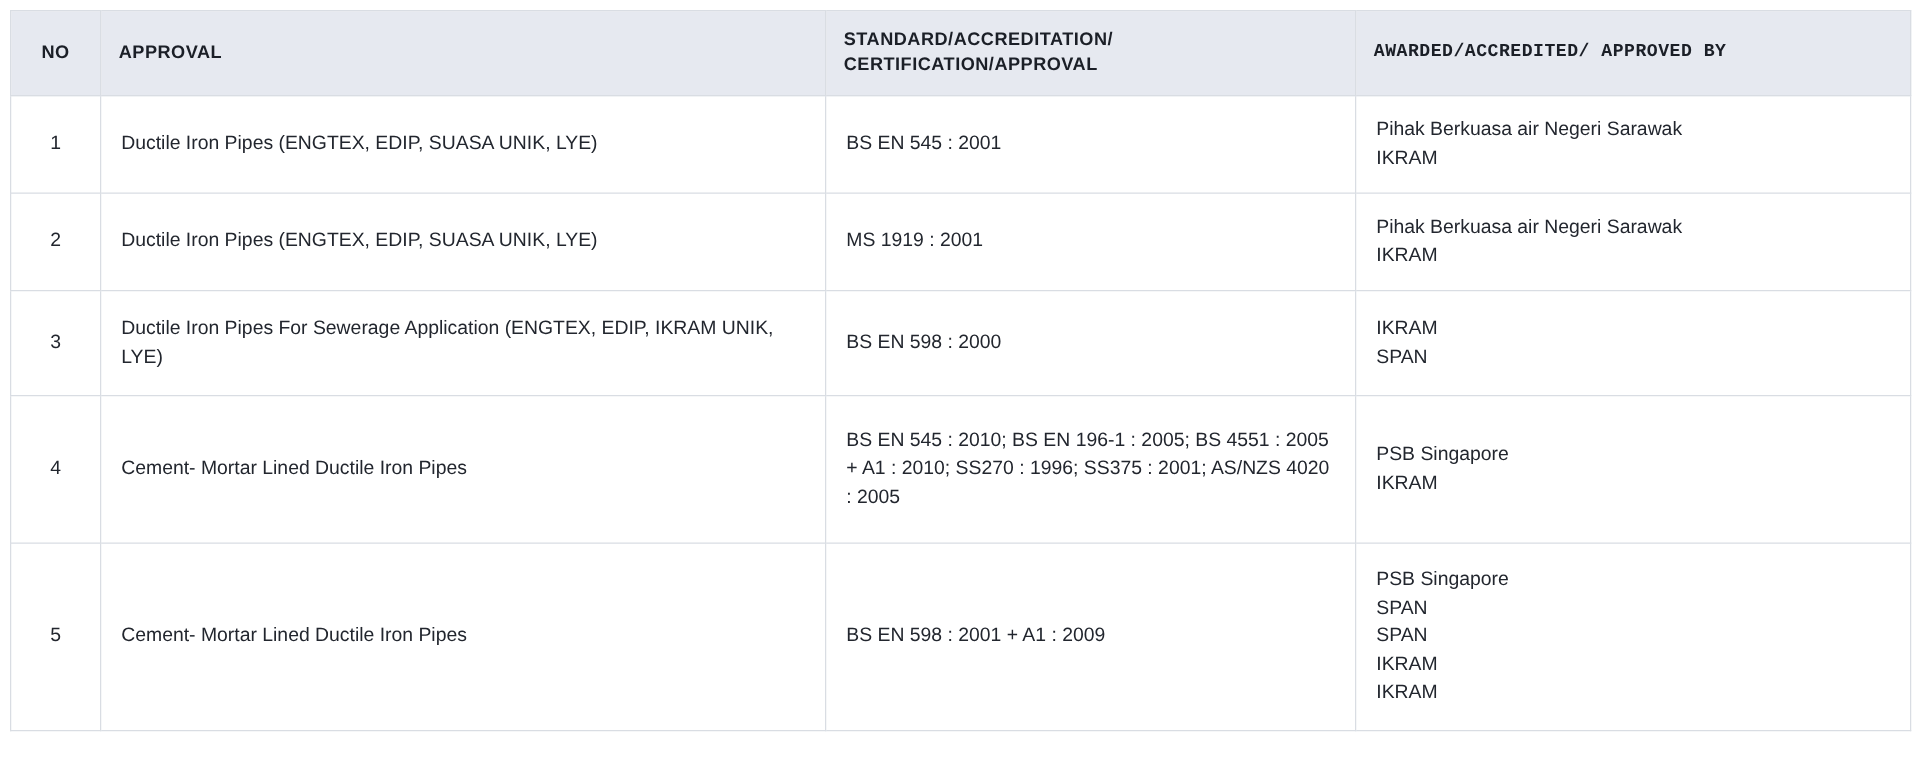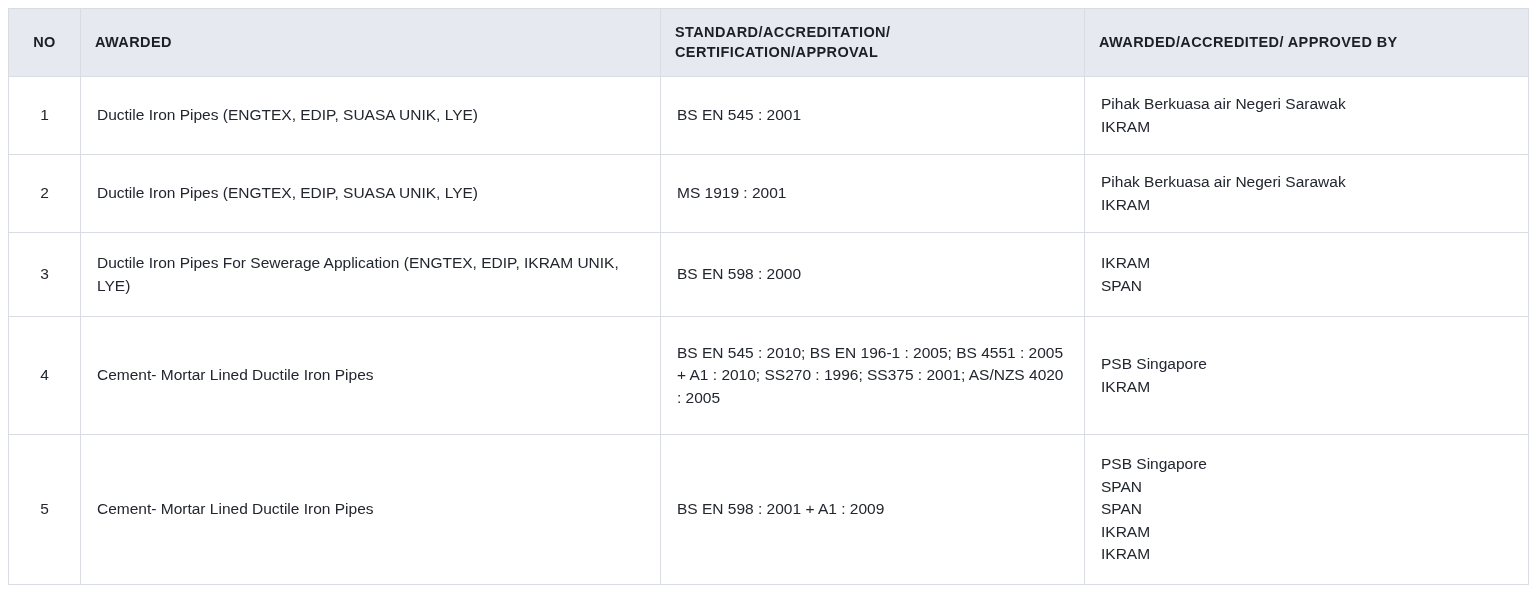--- a/index.html
+++ b/index.html
@@ -41,21 +41,21 @@
     line-height: 1.35;
   }
   table.cert-table thead th.col-no {
     text-align: center;
     padding-left: 6px;
     padding-right: 6px;
   }
   .col-no { width: 72px; }
   .col-products { width: 580px; }
   .col-standard { width: 424px; }
-  .col-awarded { width: 444px; }
+  .col-awarded { width: 444px; font-family: Liberation Mono, monospace; }
 
   table.cert-table tbody td {
     font-size: 15.5px;
     color: #22262e;
     padding: 12px 16px;
     line-height: 1.45;
   }
   table.cert-table tbody td.cell-no {
     text-align: center;
     padding-left: 4px;
@@ -71,21 +71,21 @@
   tbody tr.row-5 td { height: 150px; }
 </style>
 </head>
 <body>
 
 <div class="table-wrap">
   <table class="cert-table">
     <thead>
       <tr>
         <th class="col-no">NO</th>
-        <th class="col-products">AWARDED</th>
+        <th class="col-products">APPROVAL</th>
         <th class="col-standard multiline">STANDARD/ACCREDITATION/
 CERTIFICATION/APPROVAL</th>
         <th class="col-awarded">AWARDED/ACCREDITED/ APPROVED BY</th>
       </tr>
     </thead>
     <tbody>
       <tr class="row-1">
         <td class="cell-no">1</td>
         <td>Ductile Iron Pipes (ENGTEX, EDIP, SUASA UNIK, LYE)</td>
         <td class="multiline">BS EN 545 : 2001</td>

